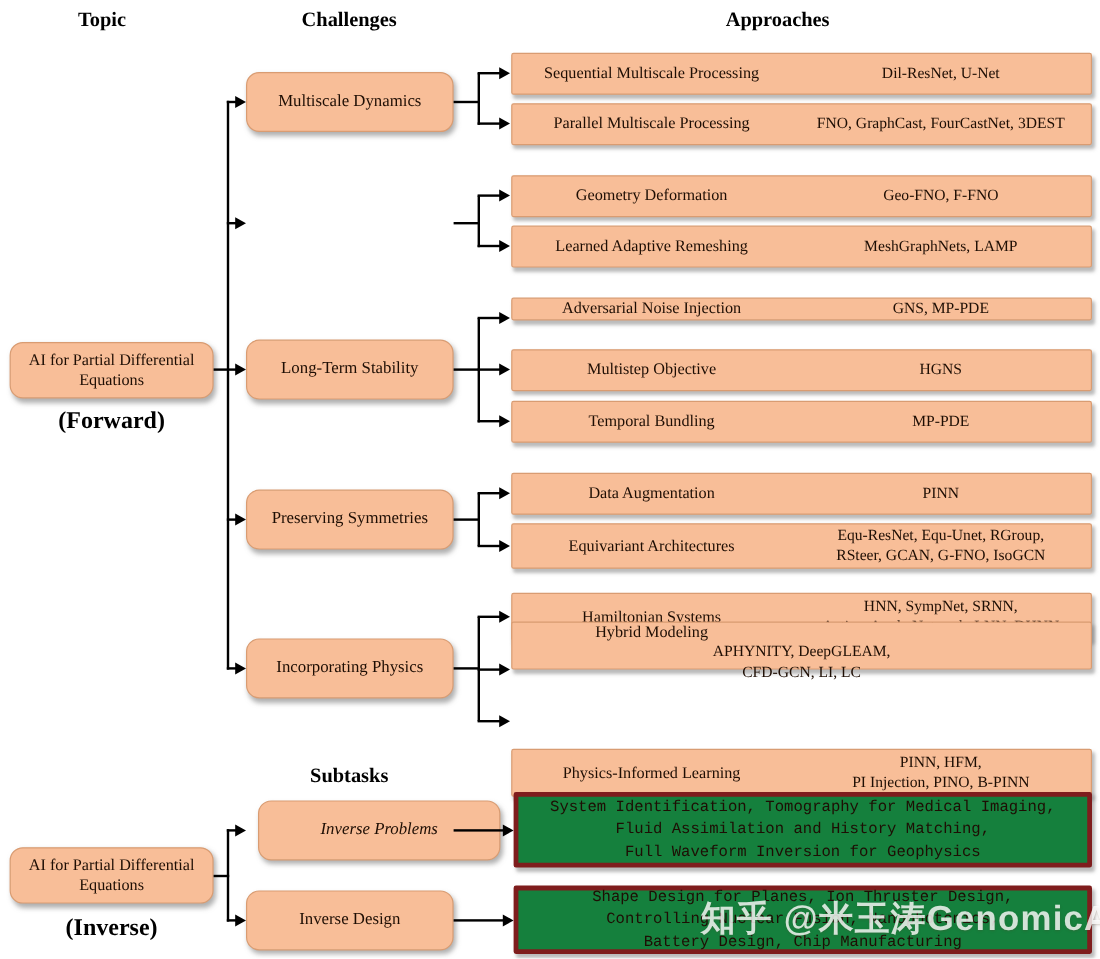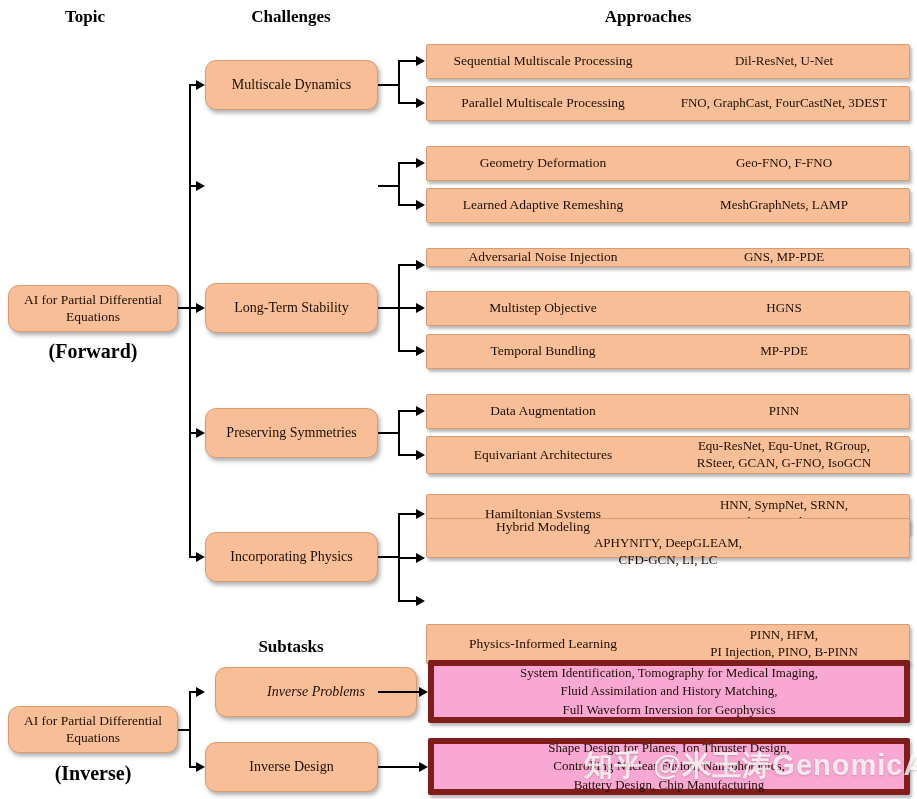--- a/index.html
+++ b/index.html
@@ -24,24 +24,24 @@
   }
   .cell-label{
     width:232px;display:flex;align-items:center;justify-content:center;text-align:center;
     font-size:13.5px;line-height:1.2;
   }
   .cell-methods{
     flex:1;display:flex;align-items:center;justify-content:center;text-align:center;
     font-size:13px;line-height:1.3;white-space:pre-line;
   }
   .appbox{
-    position:absolute;background:#f9a8d4;border:6px solid #7f1d1d;border-radius:2px;
+    position:absolute;background:#15803d;border:4px solid #7f1d1d;border-radius:2px;
     box-shadow:2px 3px 3px rgba(120,120,120,.5);
     display:flex;align-items:center;justify-content:center;text-align:center;
-    font-size:13px;line-height:1.42;white-space:pre-line;box-sizing:border-box;padding:2px 8px;
+    font-size:13px;line-height:1.42;white-space:pre-line;box-sizing:border-box;padding:2px 8px;font-family:Liberation Mono, monospace;
   }
   .mode{
     position:absolute;transform:translateX(-50%);
     font-size:20px;font-weight:bold;color:#000;white-space:nowrap;
   }
   .hl{position:absolute;height:2px;background:#000;}
   .vl{position:absolute;width:2px;background:#000;}
   .ah{
     position:absolute;width:0;height:0;
     border-top:5px solid transparent;border-bottom:5px solid transparent;border-left:9px solid #000;

